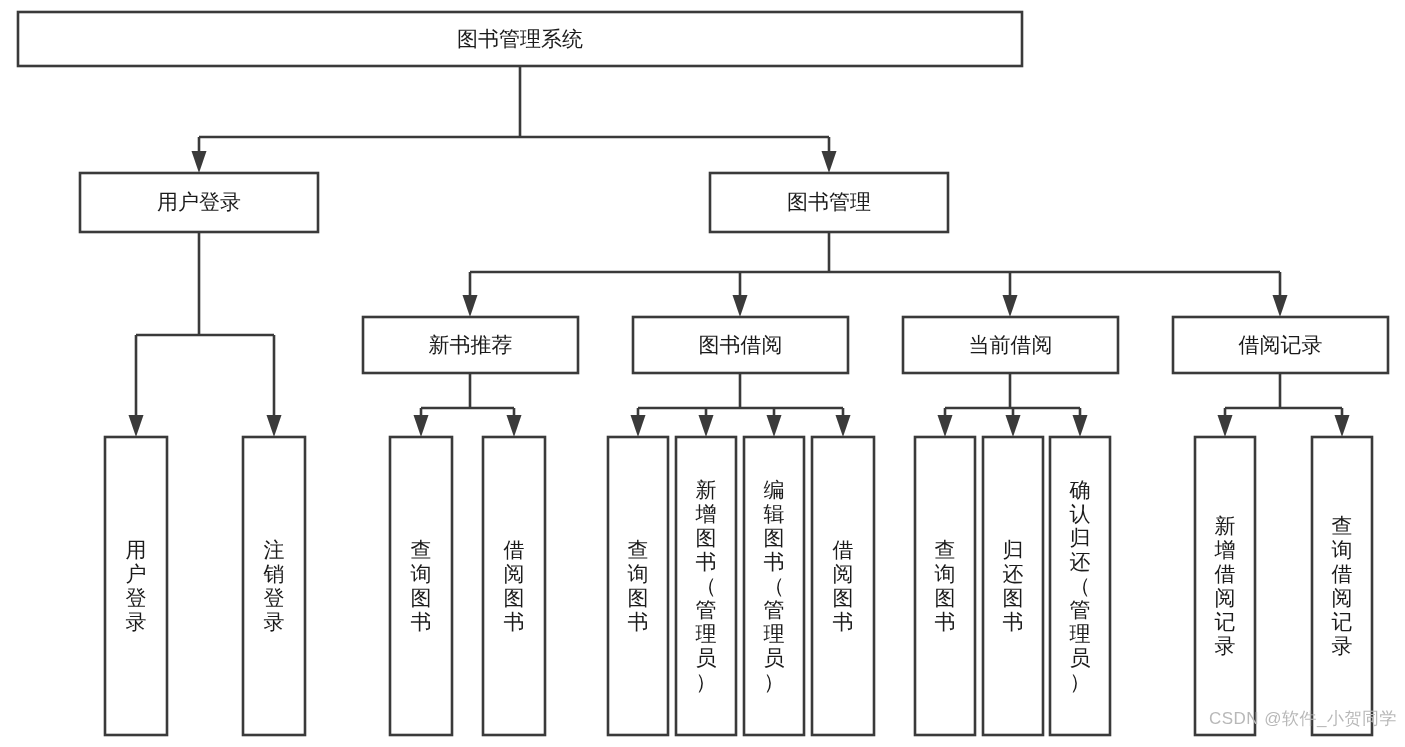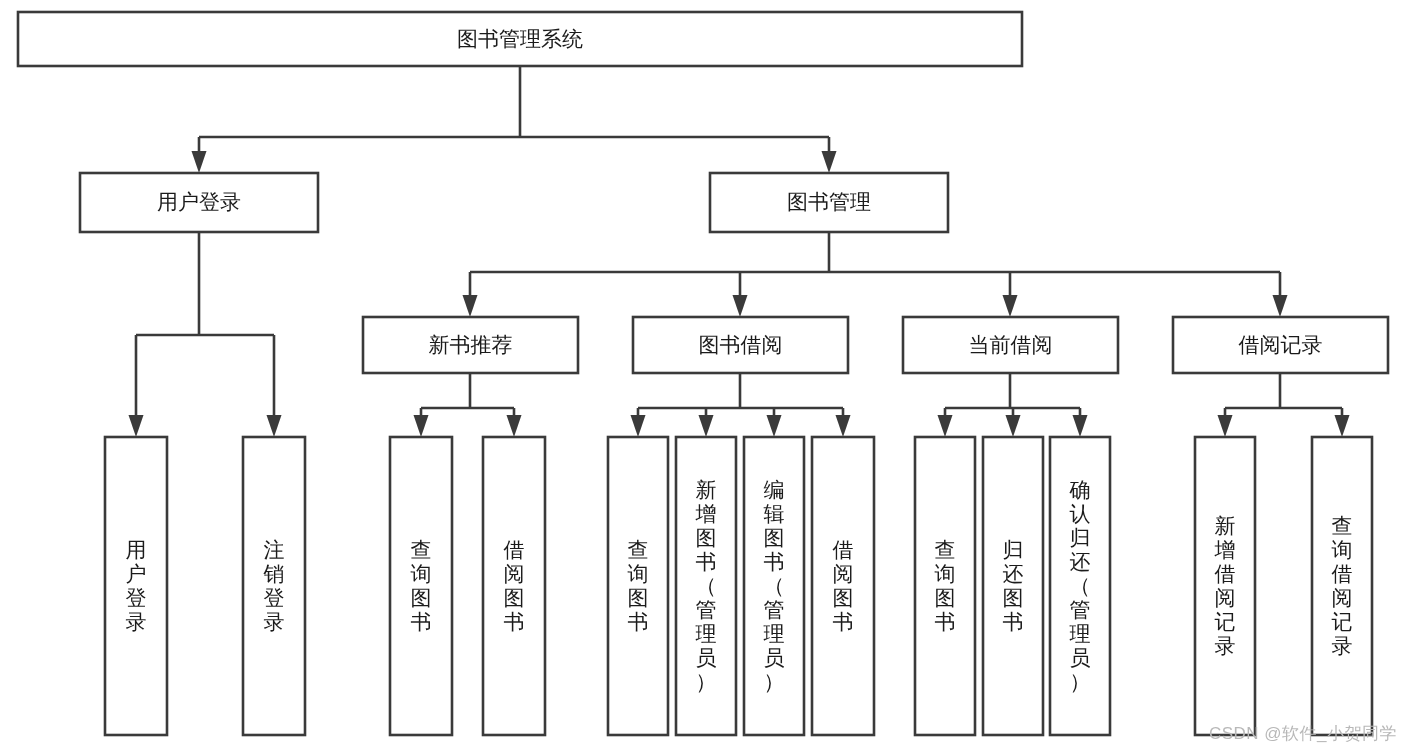--- a/index.html
+++ b/index.html
@@ -50,21 +50,21 @@
   }
   .node-label-v {
     font-family: "Liberation Sans", "DejaVu Sans", sans-serif;
     font-size: 21px;
     fill: #1b1b1b;
     text-anchor: middle;
   }
   .watermark {
     position: absolute;
     right: 8px;
-    bottom: 2px;
+    bottom: 17px;
     font-family: "Liberation Sans", "DejaVu Sans", sans-serif;
     font-size: 17px;
     color: #b8b8b8;
     letter-spacing: 0.5px;
     white-space: nowrap;
     pointer-events: none;
   }
 </style>
 </head>
 <body>

